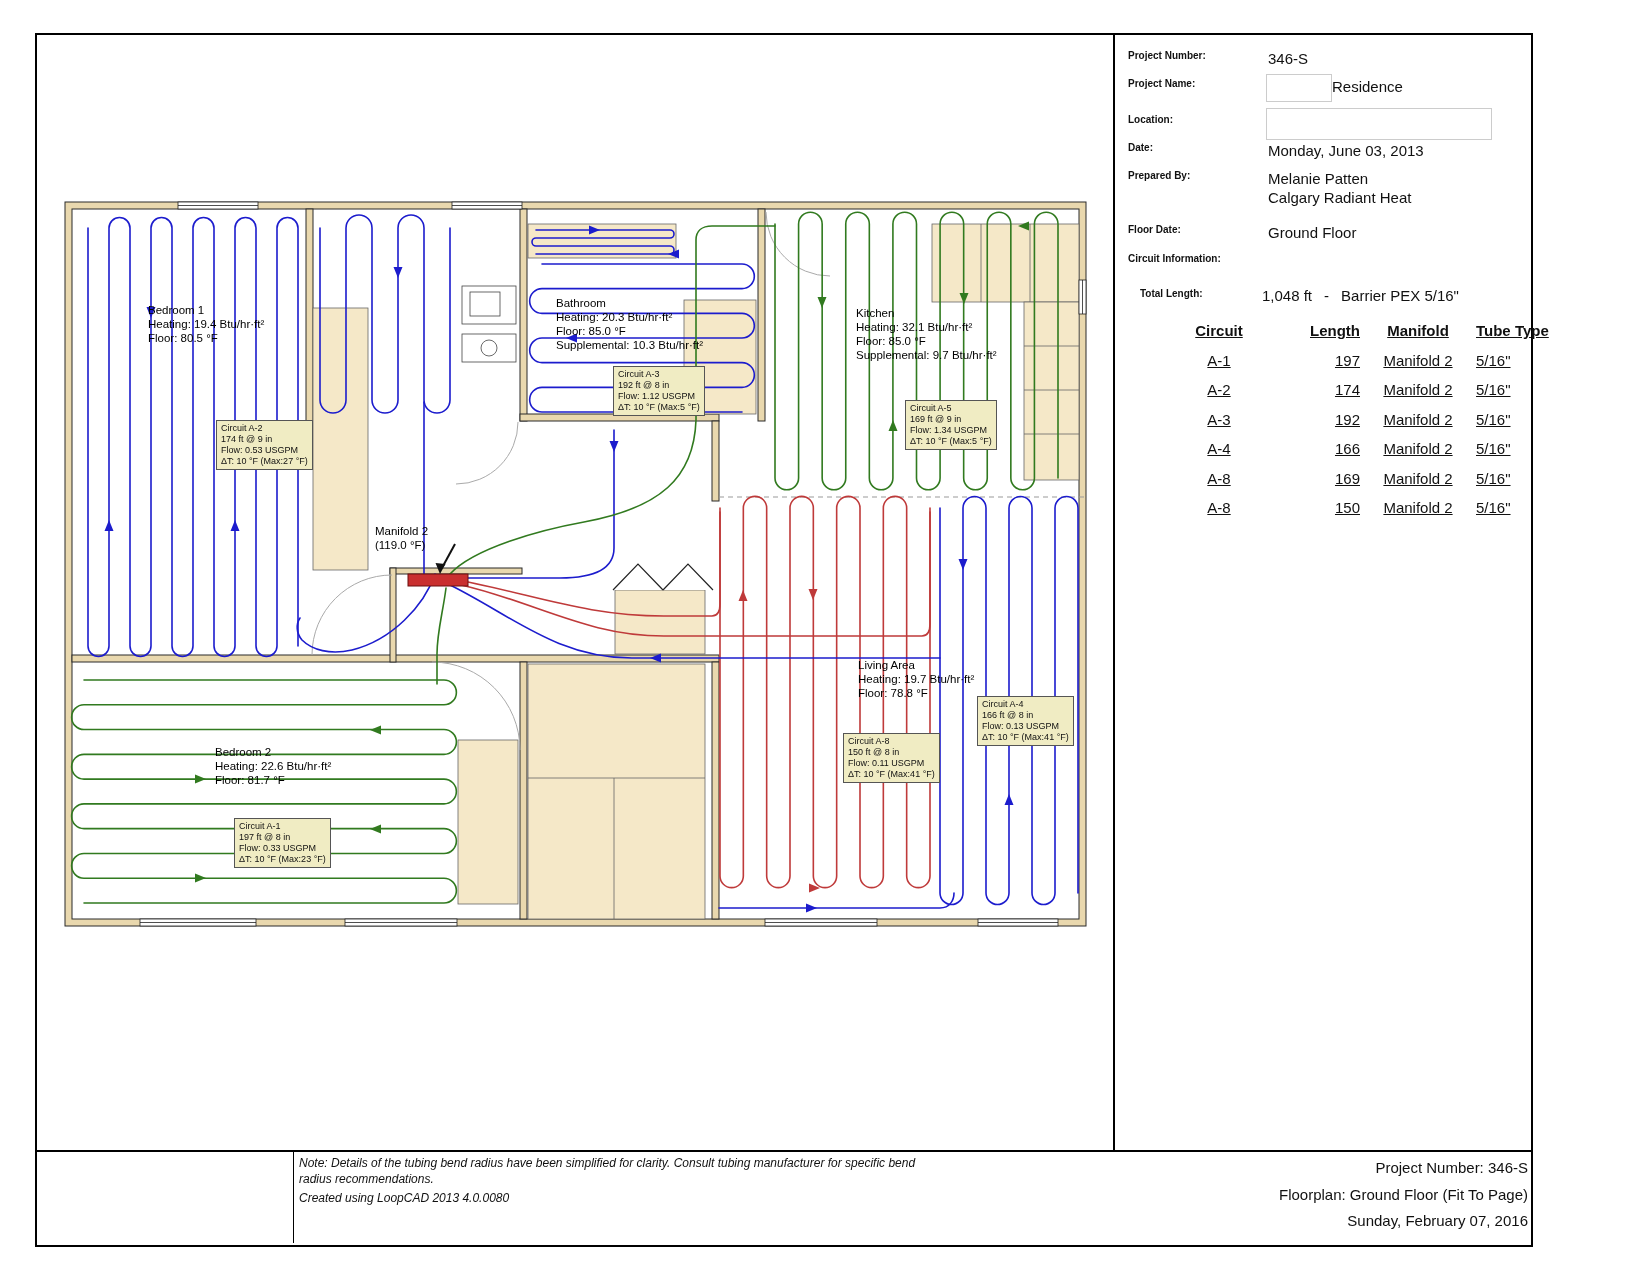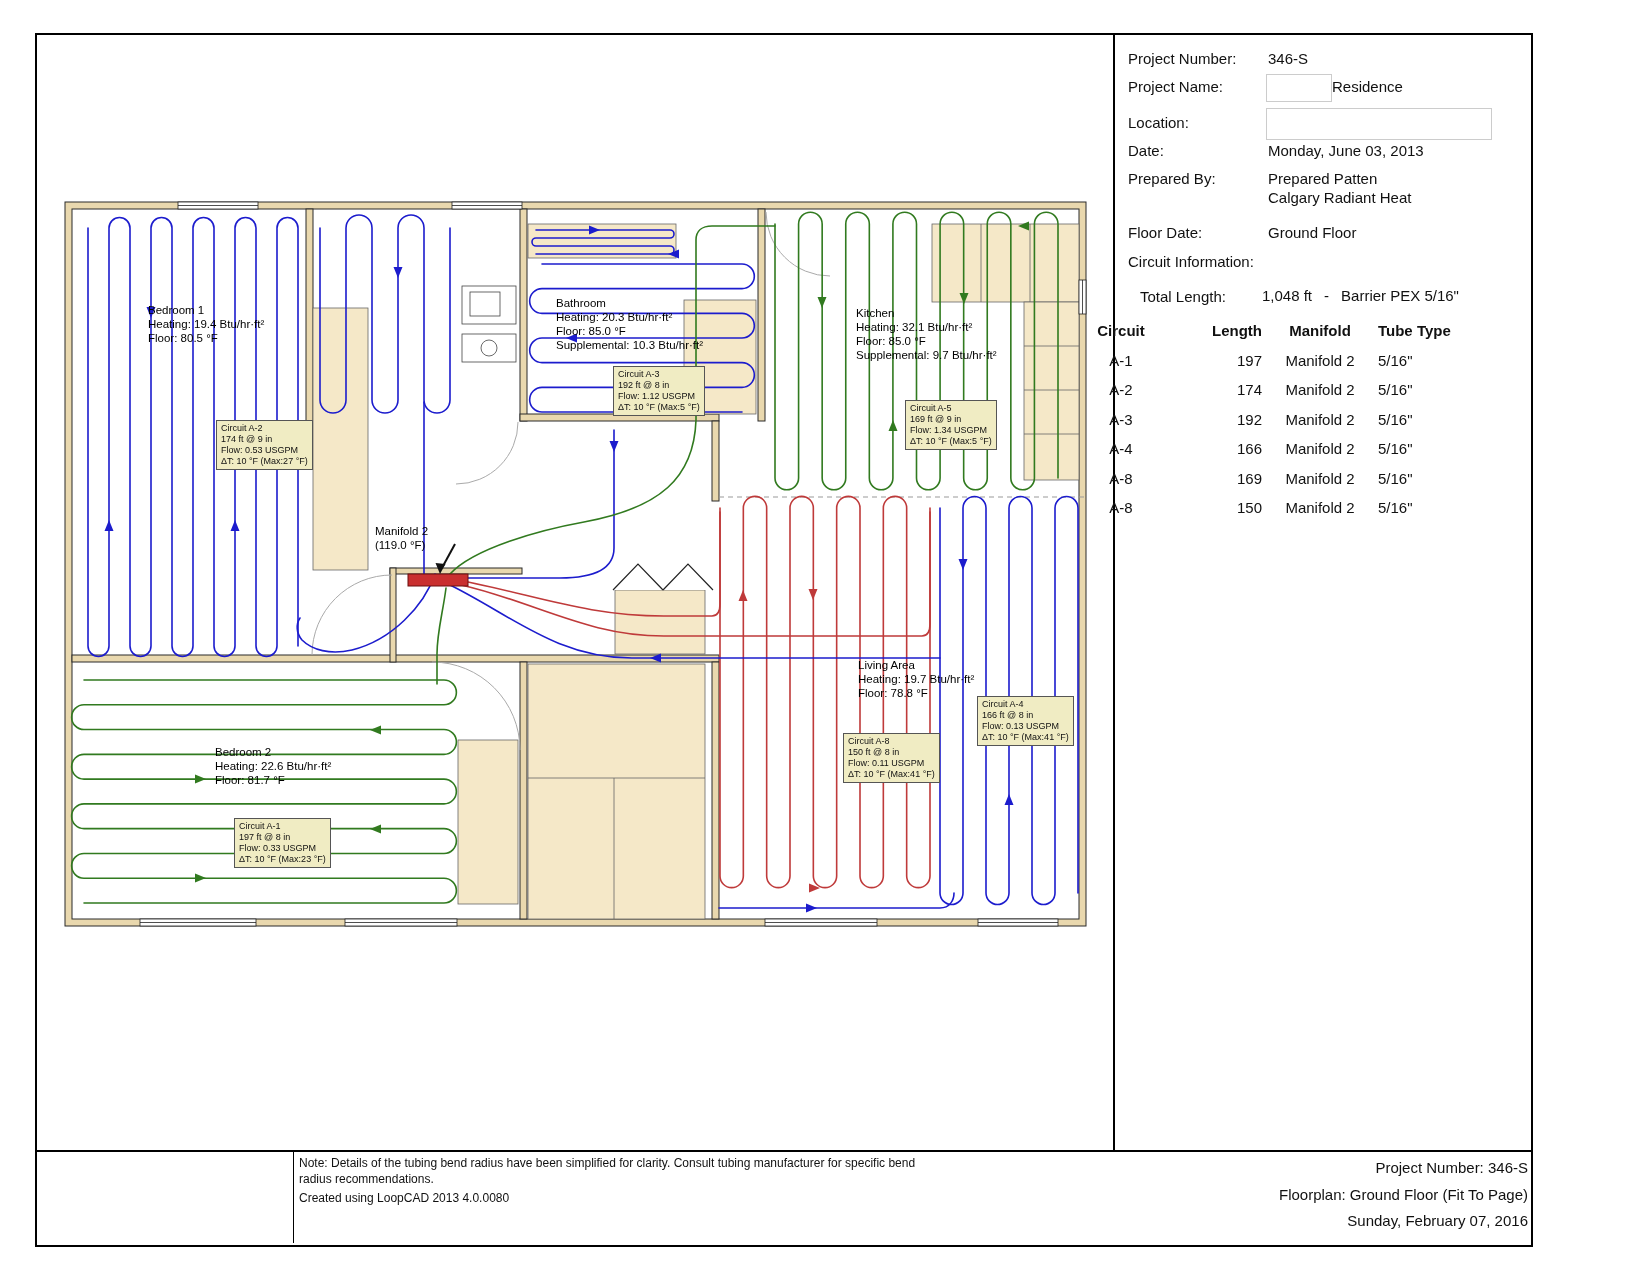--- a/index.html
+++ b/index.html
@@ -2,33 +2,33 @@
 <html><head>
 <meta charset="utf-8">
 <style>
   html,body{margin:0;padding:0;background:#888;}
   .page{position:relative;width:1650px;height:1275px;background:#fff;overflow:hidden;
         font-family:"Liberation Sans",sans-serif;color:#111;}
   .abs{position:absolute;}
   .frame{left:35px;top:33px;width:1494px;height:1210px;border:2px solid #000;}
   .vline{background:#000;}
   .hline{background:#000;}
-  .lbl{font-size:15px;font-weight:normal;white-space:nowrap;}
+  .lbl{font-size:10px;font-weight:bold;white-space:nowrap;}
   .val{font-size:15px;white-space:nowrap;}
   .redact{background:#fff;border:1px solid #ccc;}
-  .tblrow{left:1076px;width:410px;display:flex;font-size:15px;}
+  .tblrow{left:1174px;width:410px;display:flex;font-size:15px;text-decoration:underline;}
   .tblrow.bold{font-weight:bold;}
   .c1{width:90px;text-align:center;}
   .c2{width:96px;text-align:right;}
   .c3{width:116px;text-align:center;}
   .c4{width:100px;text-align:left;}
   .room-label{font-size:11.5px;line-height:14px;white-space:nowrap;color:#000;}
   .callout{font-size:9px;line-height:11px;background:#f0ecc3;border:1px solid #555;
            padding:2px 4px;white-space:nowrap;}
-  .note{font-size:12px;line-height:16px;white-space:nowrap;}
+  .note{font-size:12px;line-height:16px;white-space:nowrap;font-style:italic;}
   .foot-r{font-size:15px;line-height:26px;text-align:right;white-space:nowrap;}
   .tube{fill:none;stroke-width:1.6;stroke-linecap:round;}
   .tube.blue{stroke:#1c1ccd;}
   .tube.green{stroke:#317a1f;}
   .tube.red{stroke:#bf3a3a;}
   .wall{fill:#e9d8ae;stroke:#2a2a2a;stroke-width:1;}
   .furn{fill:#f5e8c8;stroke:#666;stroke-width:0.8;}
   .fixt{fill:#fff;stroke:#444;stroke-width:0.8;}
   .door{fill:none;stroke:#aaa;stroke-width:1;}
   .winline{stroke:#222;stroke-width:0.8;}
@@ -256,21 +256,21 @@
   <div class="abs redact" style="left:1266px;top:74px;width:64px;height:26px"></div>
   <div class="abs val" style="left:1332px;top:78px">Residence</div>
 
   <div class="abs lbl" style="left:1128px;top:114px">Location:</div>
   <div class="abs redact" style="left:1266px;top:108px;width:224px;height:30px"></div>
 
   <div class="abs lbl" style="left:1128px;top:142px">Date:</div>
   <div class="abs val" style="left:1268px;top:142px">Monday, June 03, 2013</div>
 
   <div class="abs lbl" style="left:1128px;top:170px">Prepared By:</div>
-  <div class="abs val" style="left:1268px;top:170px">Prepared Patten</div>
+  <div class="abs val" style="left:1268px;top:170px">Melanie Patten</div>
   <div class="abs val" style="left:1268px;top:189px">Calgary Radiant Heat</div>
 
   <div class="abs lbl" style="left:1128px;top:224px">Floor Date:</div>
   <div class="abs val" style="left:1268px;top:224px">Ground Floor</div>
 
   <div class="abs lbl" style="left:1128px;top:253px">Circuit Information:</div>
 
   <div class="abs lbl" style="left:1140px;top:288px">Total Length:</div>
   <div class="abs val" style="left:1262px;top:287px">
     <span>1,048 ft</span><span style="margin:0 12px">-</span><span>Barrier PEX 5/16"</span>

